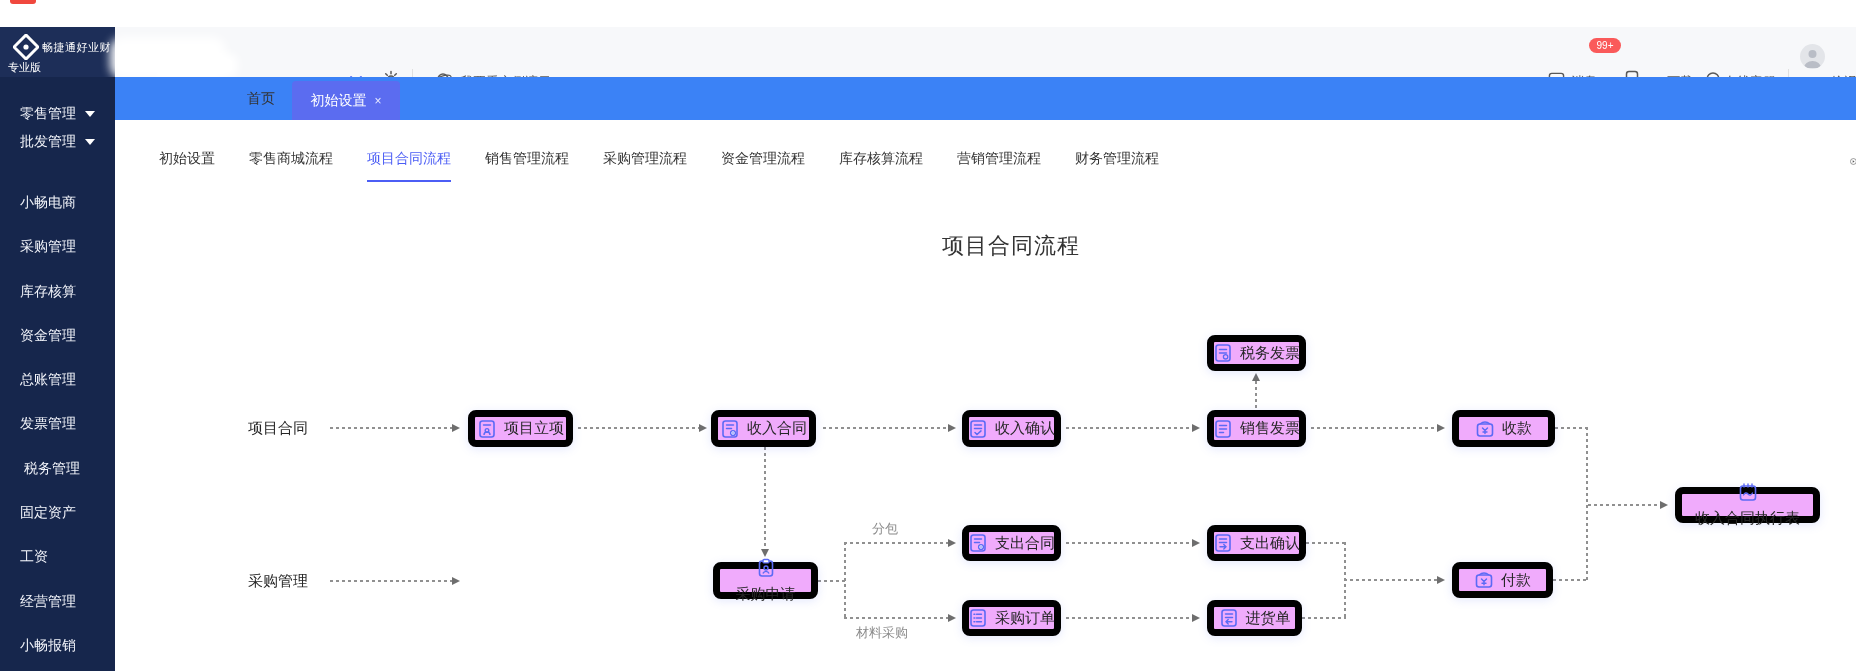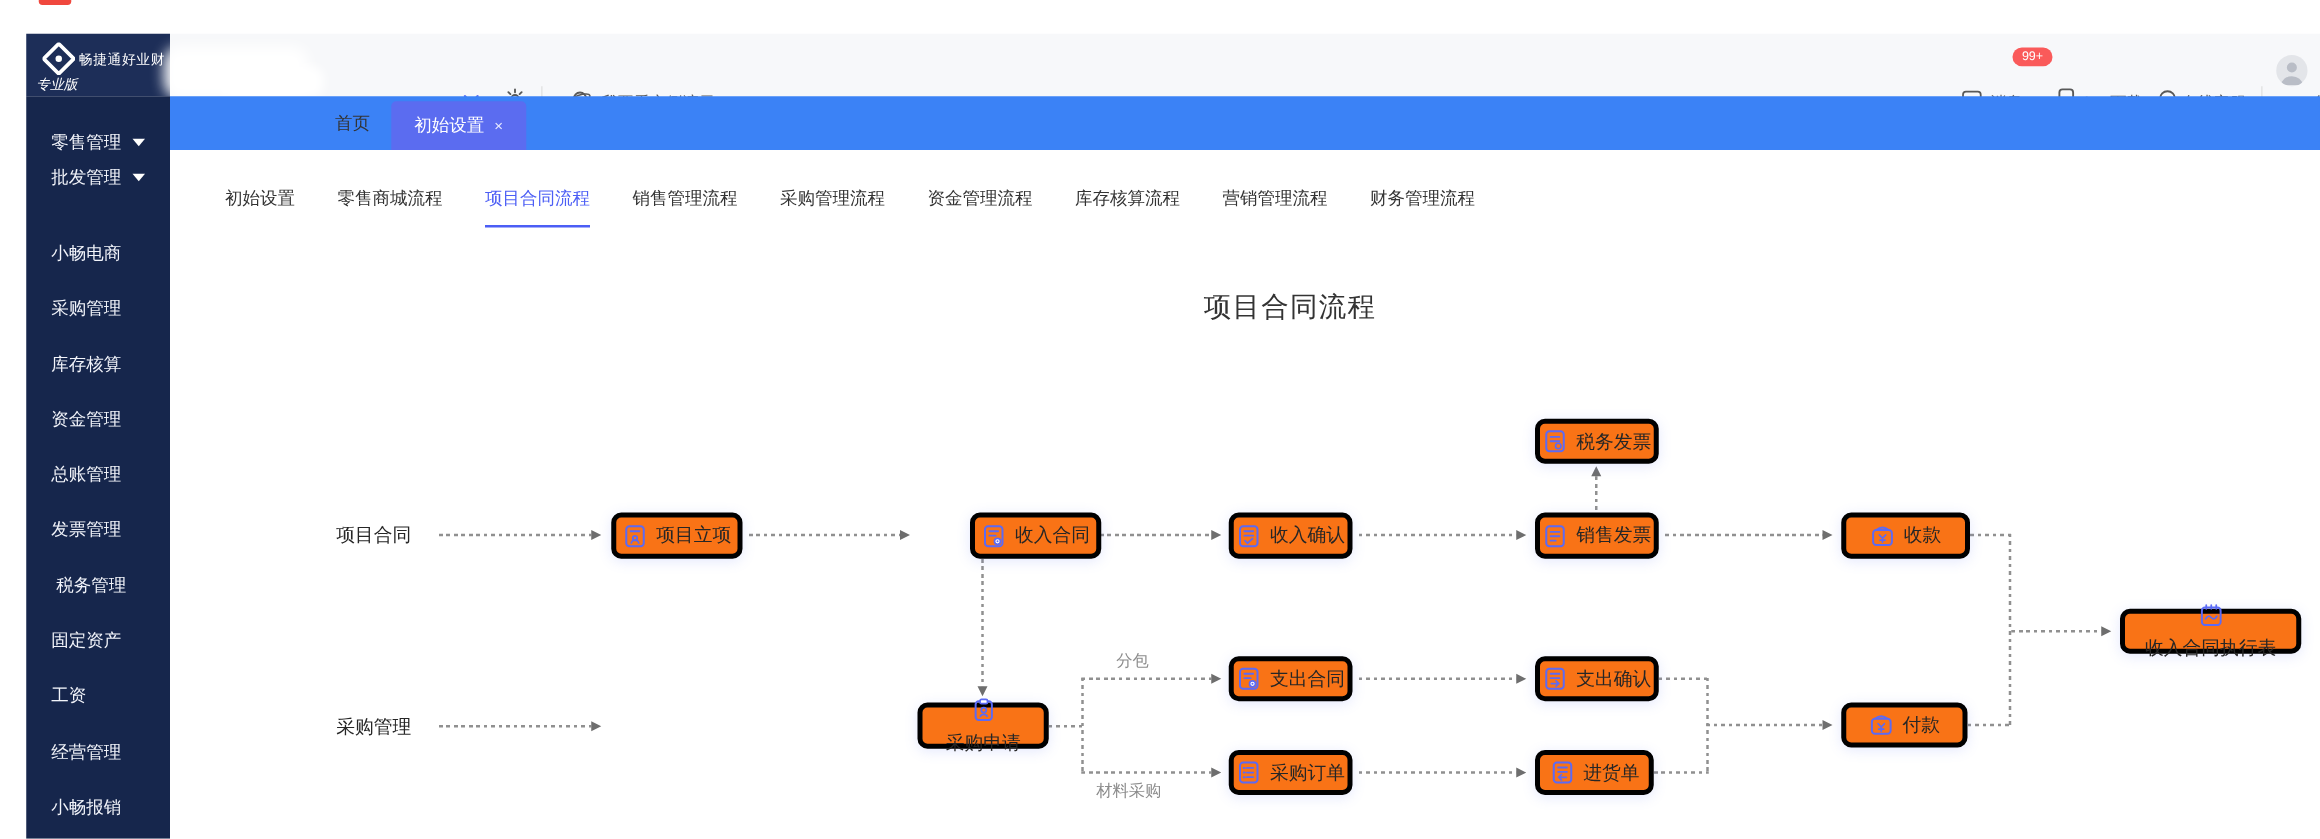--- a/index.html
+++ b/index.html
@@ -1,29 +1,29 @@
 <!DOCTYPE html>
 <html><head>
 <meta charset="utf-8">
 <style>
   * { margin:0; padding:0; box-sizing:border-box; }
   html,body { width:1856px; height:671px; overflow:hidden; background:#fff;
     font-family:"Liberation Sans","DejaVu Sans",sans-serif; }
-  #app { position:relative; width:1640px; height:671px; background:#fff;margin-left:21px; }
+  #app { position:relative; width:1640px; height:671px; background:#fff; }
 
   
   .top-strip { position:absolute; left:0; top:0; width:1856px; height:27px; background:#ffffff; }
   .red-sliver { position:absolute; left:10px; top:0; width:26px; height:4px; background:#f0483e; border-radius:0 0 3px 3px; }
 
   
   .topbar { position:absolute; left:0; top:27px; width:1856px; height:50px; background:#f7f8fa; }
   .logo-block { position:absolute; left:0; top:0; width:115px; height:50px; background:#1d2e58; color:#fff; }
   .logo-mark { position:absolute; left:13px; top:7px; width:26px; height:26px; }
   .brand-name { position:absolute; left:42px; top:13px; font-size:11px; letter-spacing:0.5px; color:#fff; white-space:nowrap; width:70px; overflow:hidden; }
-  .edition { position:absolute; left:8px; top:33px; font-size:11px; color:#fff;font-style:italic; }
+  .edition { position:absolute; left:8px; top:33px; font-size:11px; color:#fff; }
 
   .search-underline { position:absolute; left:120px; top:42px; width:253px; height:18px; border-bottom:1px solid #e3e4e8; }
   .blur-blob { position:absolute; left:118px; top:18px; width:100px; height:26px; background:#fff; border-radius:6px; box-shadow:0 0 10px 8px rgba(255,255,255,0.95); }
   .blur-blob2 { position:absolute; left:160px; top:32px; width:72px; height:13px; background:#fff; border-radius:4px; box-shadow:0 0 8px 6px rgba(255,255,255,0.95); }
 
   .tb-icon { position:absolute; width:18px; height:18px; color:#595959; }
   .tb-text { position:absolute; font-size:13px; color:#595959; white-space:nowrap; }
   .tb-div { position:absolute; width:1px; height:20px; background:#e0e0e0; }
   .badge { position:absolute; left:1589px; top:11px; min-width:32px; height:15px; background:#fa5a5a; color:#fff;
     font-size:10px; line-height:15px; text-align:center; border-radius:8px; padding:0 5px; }
@@ -52,21 +52,21 @@
   .mtab.active { color:#4c5ef5; border-bottom:2px solid #4c5ef5; }
   .help-cluster { position:absolute; left:1850px; top:152px; width:98px; display:flex; align-items:center; gap:6px;
     font-size:13px; color:#595959; overflow:hidden; white-space:nowrap; }
   .hc-div { width:1px; height:14px; background:#d8d8d8; margin:0 4px; }
 
   
   .flow-title { position:absolute; left:878px; top:231px; width:266px; text-align:center; font-size:22px; color:#333; font-weight:500; letter-spacing:1px; }
   .row-label { position:absolute; font-size:15px; color:#262626; white-space:nowrap; }
   .branch-label { position:absolute; font-size:13px; color:#8c8c8c; white-space:nowrap; }
 
-  .node { position:absolute; height:37px; background:#f97316; border:4px solid #000000; border-radius:8px;
+  .node { position:absolute; height:37px; background:#f0abfc; border:7px solid #000000; border-radius:8px;
     box-shadow:0 2px 10px rgba(108,125,245,0.18); display:flex; align-items:center; justify-content:center; gap:7px;
     font-size:15px; color:#262626; cursor:pointer; white-space:nowrap; }
   .node svg { flex:0 0 auto; }
 
   .hdash { position:absolute; height:2px; background:repeating-linear-gradient(to right,#909090 0 3px,transparent 3px 6px); }
   .vdash { position:absolute; width:2px; background:repeating-linear-gradient(to bottom,#909090 0 3px,transparent 3px 6px); }
   .ah-r { position:absolute; width:0; height:0; border-top:4px solid transparent; border-bottom:4px solid transparent; border-left:8px solid #6e6e6e; }
   .ah-u { position:absolute; width:0; height:0; border-left:4px solid transparent; border-right:4px solid transparent; border-bottom:8px solid #6e6e6e; }
   .ah-d { position:absolute; width:0; height:0; border-left:4px solid transparent; border-right:4px solid transparent; border-top:8px solid #6e6e6e; }
 </style>
@@ -245,21 +245,21 @@
   <div class="node" style="left:468px; top:410px; width:105px;">
     <svg width="20" height="20" viewBox="0 0 20 20" style="color:#5b6af5;">
       <rect x="3" y="2" width="14" height="16" rx="2.5" fill="none" stroke="currentColor" stroke-width="1.6"></rect>
       <path d="M6.5 6 h7" stroke="currentColor" stroke-width="1.5" stroke-linecap="round"></path>
       <circle cx="10" cy="11.4" r="1.8" fill="none" stroke="currentColor" stroke-width="1.4"></circle>
       <path d="M7 16 a3 3 0 0 1 6 0" fill="none" stroke="currentColor" stroke-width="1.4"></path>
     </svg>
     <span>项目立项</span>
   </div>
 
-  <div class="node" style="left:755px; top:410px; width:105px;">
+  <div class="node" style="left:711px; top:410px; width:105px;">
     <svg width="20" height="20" viewBox="0 0 20 20" style="color:#5b6af5;">
       <rect x="3" y="2" width="14" height="16" rx="2.5" fill="none" stroke="currentColor" stroke-width="1.6"></rect>
       <path d="M6.5 6 h7 M6.5 9.5 h5" stroke="currentColor" stroke-width="1.5" stroke-linecap="round"></path>
       <circle cx="13" cy="14" r="2.4" fill="#fff" stroke="currentColor" stroke-width="1.4"></circle>
       <circle cx="13" cy="14" r="0.8" fill="currentColor"></circle>
     </svg>
     <span>收入合同</span>
   </div>
 
   <div class="node" style="left:962px; top:410px; width:99px;">

